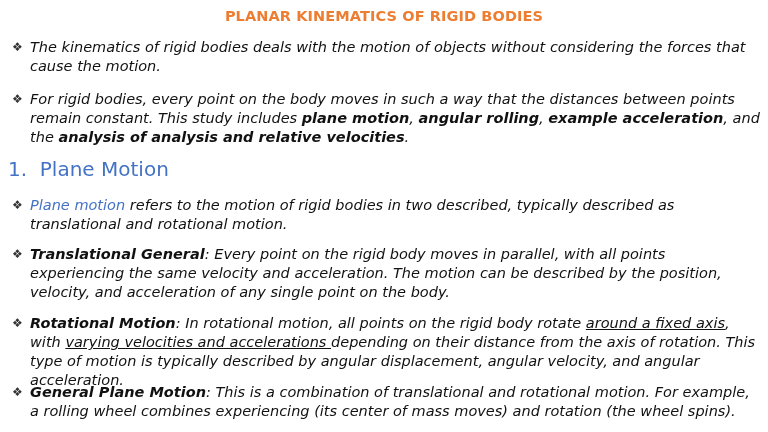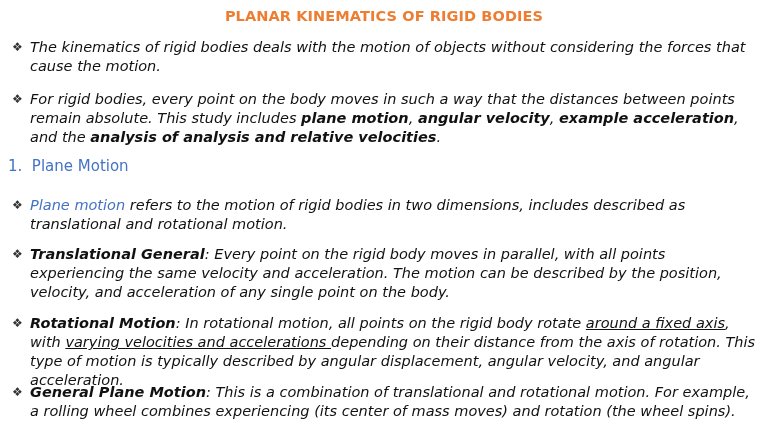--- a/index.html
+++ b/index.html
@@ -17,45 +17,45 @@
     font-size: 14.5px; line-height: 19px;
   }
   .bullet {
     position: absolute; left: 0; top: 0; width: 14px;
     color: #333; font-size: 12px;
   }
   .text { padding-left: 18px; display: block; font-style: italic; }
   .blue { color: #4472c4; }
   .u { text-decoration: underline; margin-top: 28px; }
   .heading {
-    position: absolute; left: 8px; top: 157px; color: #4472c4; font-size: 15px;
+    position: absolute; left: 8px; top: 157px; color: #4472c4; font-size: 20px;
   }
 </style>
 </head>
 <body>
 
 <div class="title">PLANAR KINEMATICS OF RIGID BODIES</div>
 
 <div class="para" style="top:38px">
   <span class="bullet">❖</span>
   <span class="text">The kinematics of rigid bodies deals with the motion of objects without considering the forces that cause the motion.</span>
 </div>
 
 <div class="para" style="top:90px">
   <span class="bullet">❖</span>
-  <span class="text"><span>For rigid bodies, every point on the body moves in such a way that the distances between points remain absolute. This study includes </span><b>plane motion</b><span>, </span><b>angular velocity</b><span>, </span><b>example acceleration</b><span>, and the </span><b>analysis of analysis and relative velocities</b><span>.</span></span>
+  <span class="text"><span>For rigid bodies, every point on the body moves in such a way that the distances between points remain constant. This study includes </span><b>plane motion</b><span>, </span><b>angular rolling</b><span>, </span><b>example acceleration</b><span>, and the </span><b>analysis of analysis and relative velocities</b><span>.</span></span>
 </div>
 
 <div class="heading">
   <span>1.</span>&nbsp;&nbsp;<span>Plane Motion</span>
 </div>
 
 <div class="para" style="top:196px">
   <span class="bullet">❖</span>
-  <span class="text"><span class="blue">Plane motion</span><span> refers to the motion of rigid bodies in two dimensions, includes described as translational and rotational motion.</span></span>
+  <span class="text"><span class="blue">Plane motion</span><span> refers to the motion of rigid bodies in two described, typically described as translational and rotational motion.</span></span>
 </div>
 
 <div class="para" style="top:245px">
   <span class="bullet">❖</span>
   <span class="text"><b>Translational General</b><span>: Every point on the rigid body moves in parallel, with all points experiencing the same velocity and acceleration. The motion can be described by the position, velocity, and acceleration of any single point on the body.</span></span>
 </div>
 
 <div class="para" style="top:314px">
   <span class="bullet">❖</span>
   <span class="text"><b>Rotational Motion</b><span>: In rotational motion, all points on the rigid body rotate </span><span class="u">around a fixed axis</span><span>, with </span><span class="u">varying velocities and accelerations </span><span>depending on their distance from the axis of rotation. This type of motion is typically described by angular displacement, angular velocity, and angular acceleration.</span></span>

